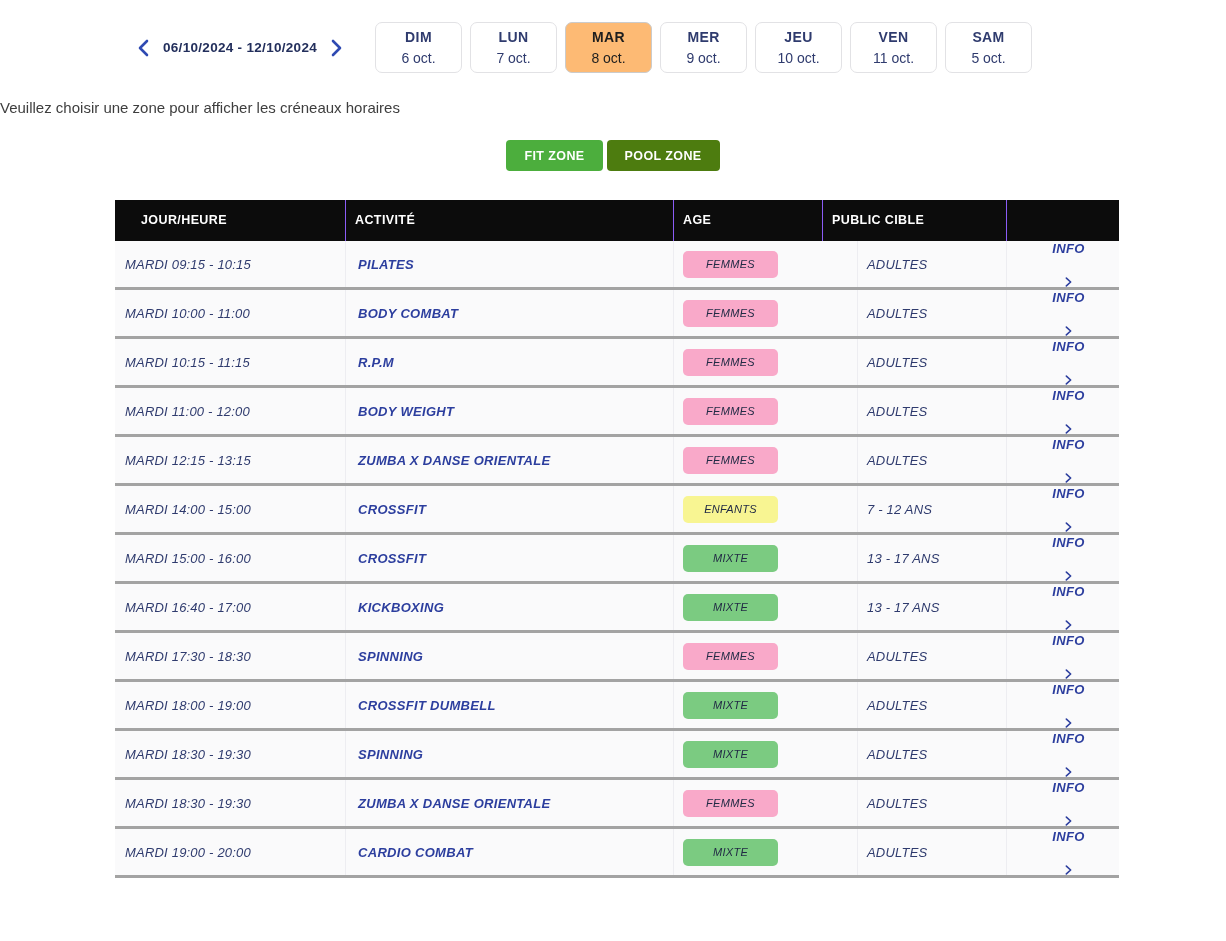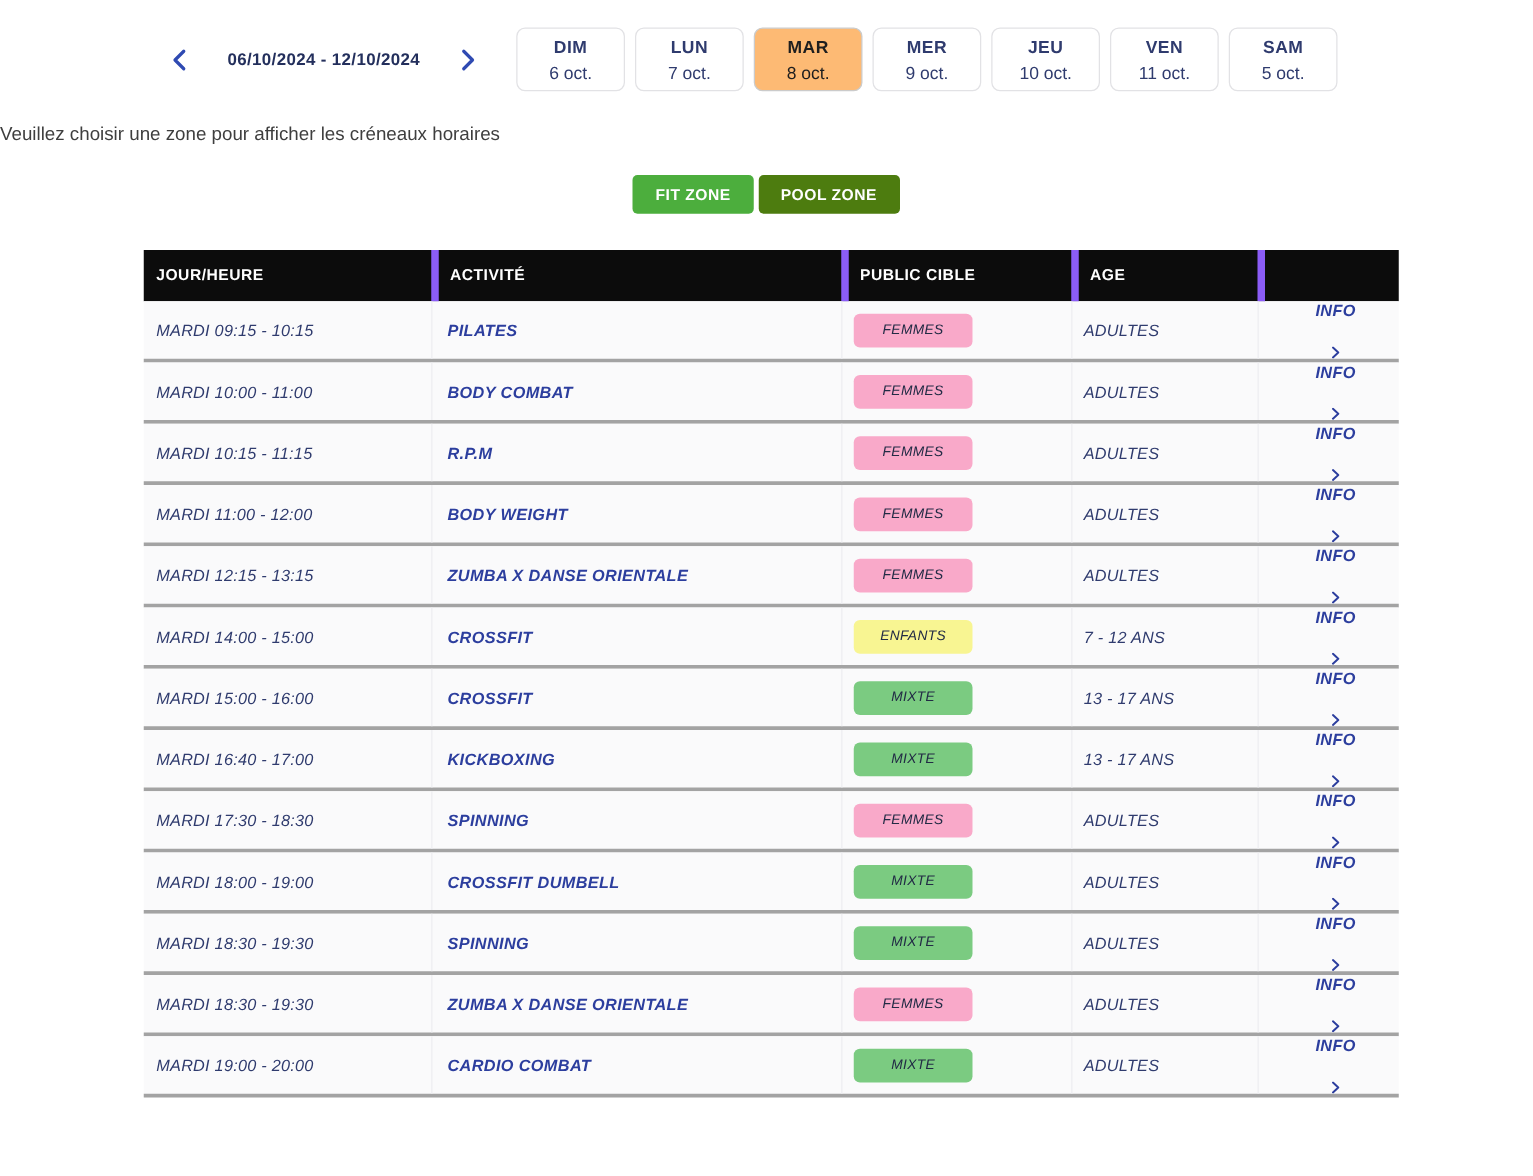--- a/index.html
+++ b/index.html
@@ -1,21 +1,21 @@
 <!DOCTYPE html>
 <html><head>
 <meta charset="utf-8">
 <style>
   * { margin:0; padding:0; box-sizing:border-box; }
   html,body { width:1226px; height:941px; background:#ffffff;
     font-family:"Liberation Sans", sans-serif; }
 
   
   .topbar { display:flex; align-items:center; margin-top:22px; padding-left:135px; }
-  .date-nav { display:flex; align-items:center; gap:29px; margin-right:30px; }
+  .date-nav { display:flex; align-items:center; gap:10px; margin-right:30px; }
   .chev-btn { background:none; border:none; cursor:pointer; display:flex; align-items:center; padding:2px; }
   .range { font-size:13.5px; font-weight:bold; color:#232f5c; letter-spacing:.3px; white-space:nowrap; }
 
   .tabs { display:flex; gap:8px; }
   .tab { min-width:87px; height:51px; padding:0 15px; background:#ffffff;
     border:1px solid #e2e2e5; border-radius:7px; display:flex; flex-direction:column;
     align-items:center; justify-content:center; gap:5px; cursor:pointer; }
   .tab-abbr { font-size:14px; font-weight:600; color:#2f3b6e; letter-spacing:.4px; }
   .tab-date { font-size:14px; color:#2f3b6e; }
   .tab.selected { background:#fdba74; border-color:#cbcbcb; }
@@ -25,22 +25,22 @@
   .subtitle { margin-top:26px; text-align:left; font-size:15px; color:#3e3e3e; }
   .zones { margin-top:24px; display:flex; justify-content:center; gap:4px; }
   .zone { border:none; color:#ffffff; font-weight:bold; font-size:12.5px;
     letter-spacing:.4px; height:31px; padding:0 18px; border-radius:4px; cursor:pointer;
     font-family:"Liberation Sans", sans-serif; }
 
   
   .table { margin:29px 0 0 115px; width:1004px; }
   .thead { display:flex; background:#0c0c0c; height:41px; align-items:center; }
   .th { color:#ffffff; font-size:12.5px; font-weight:bold; letter-spacing:.4px;
-    height:41px; line-height:41px; border-left:6px solid #8b5cf6; padding-left:9px; }
-  .th:first-child { border-left:none; padding-left:10px; }
+    height:41px; line-height:41px; border-left:1px solid #8b5cf6; padding-left:9px; }
+  .th:first-child { border-left:none; padding-left:26px; }
 
   .tr { display:flex; height:49px; background:#fafafb; border-bottom:3px solid #a3a3a3;font-style:italic; }
   .td { display:flex; align-items:center; border-left:1px solid #ededf1; padding-left:9px; }
   .td:first-child { border-left:none; padding-left:10px; }
 
   .c1 { width:230px; } .c2 { width:328px; } .c3 { width:184px; }
   .c4 { width:149px; } .c5 { width:113px;flex-direction:column; }
   .td.c2 { padding-left:12px; } .td.c5 { padding-left:11px; }
 
   .td-time, .td-age { font-size:13px; color:#2f3b6e; letter-spacing:.2px; }
@@ -105,22 +105,22 @@
 
   <div class="zones">
     <button class="zone" style="background: rgb(76, 174, 61);">FIT ZONE</button>
     <button class="zone" style="background: #4d7c0f;">POOL ZONE</button>
   </div>
 
   <div class="table">
     <div class="thead">
       <div class="th c1">JOUR/HEURE</div>
       <div class="th c2">ACTIVITÉ</div>
+      <div class="th c4">AGE</div>
       <div class="th c3">PUBLIC CIBLE</div>
-      <div class="th c4">AGE</div>
       <div class="th c5"></div>
     </div>
     <div id="tbody">
         <div class="tr">
     <div class="td c1 td-time">MARDI 09:15 - 10:15</div>
     <div class="td c2 td-act">PILATES</div>
     <div class="td c3">
       <span class="badge" style="background: rgb(249, 169, 201);">FEMMES</span>
     </div>
     <div class="td c4 td-age">ADULTES</div>

